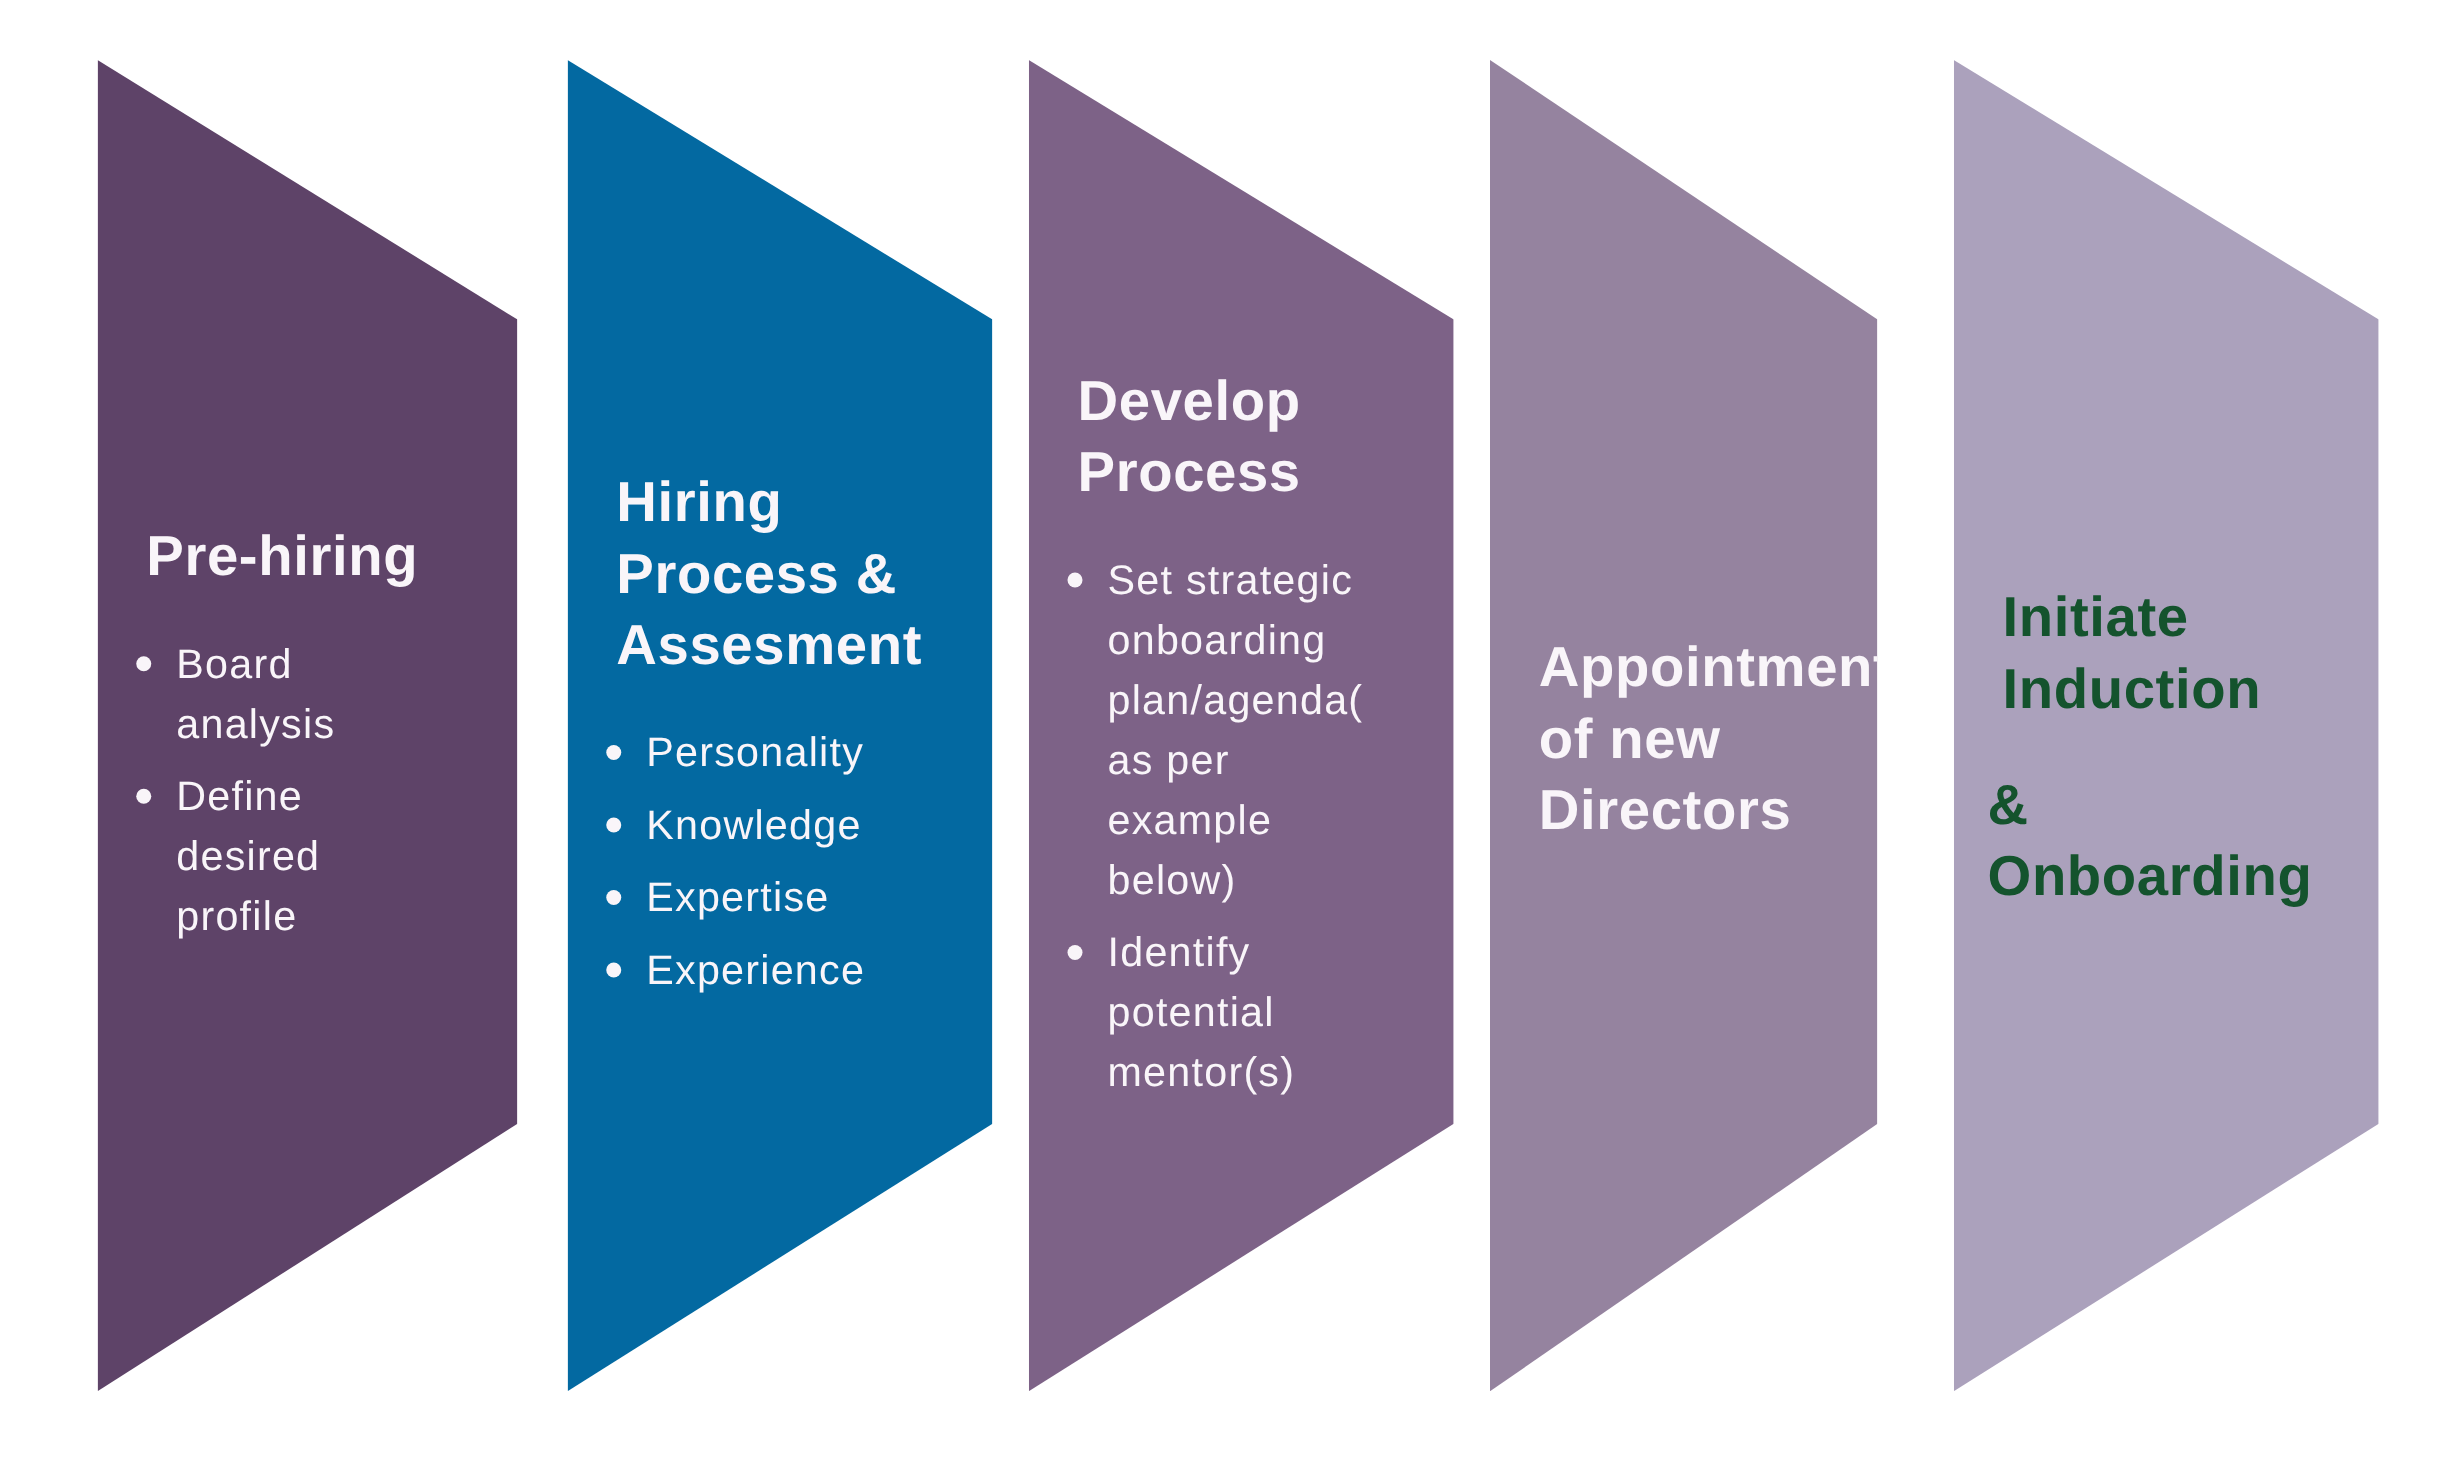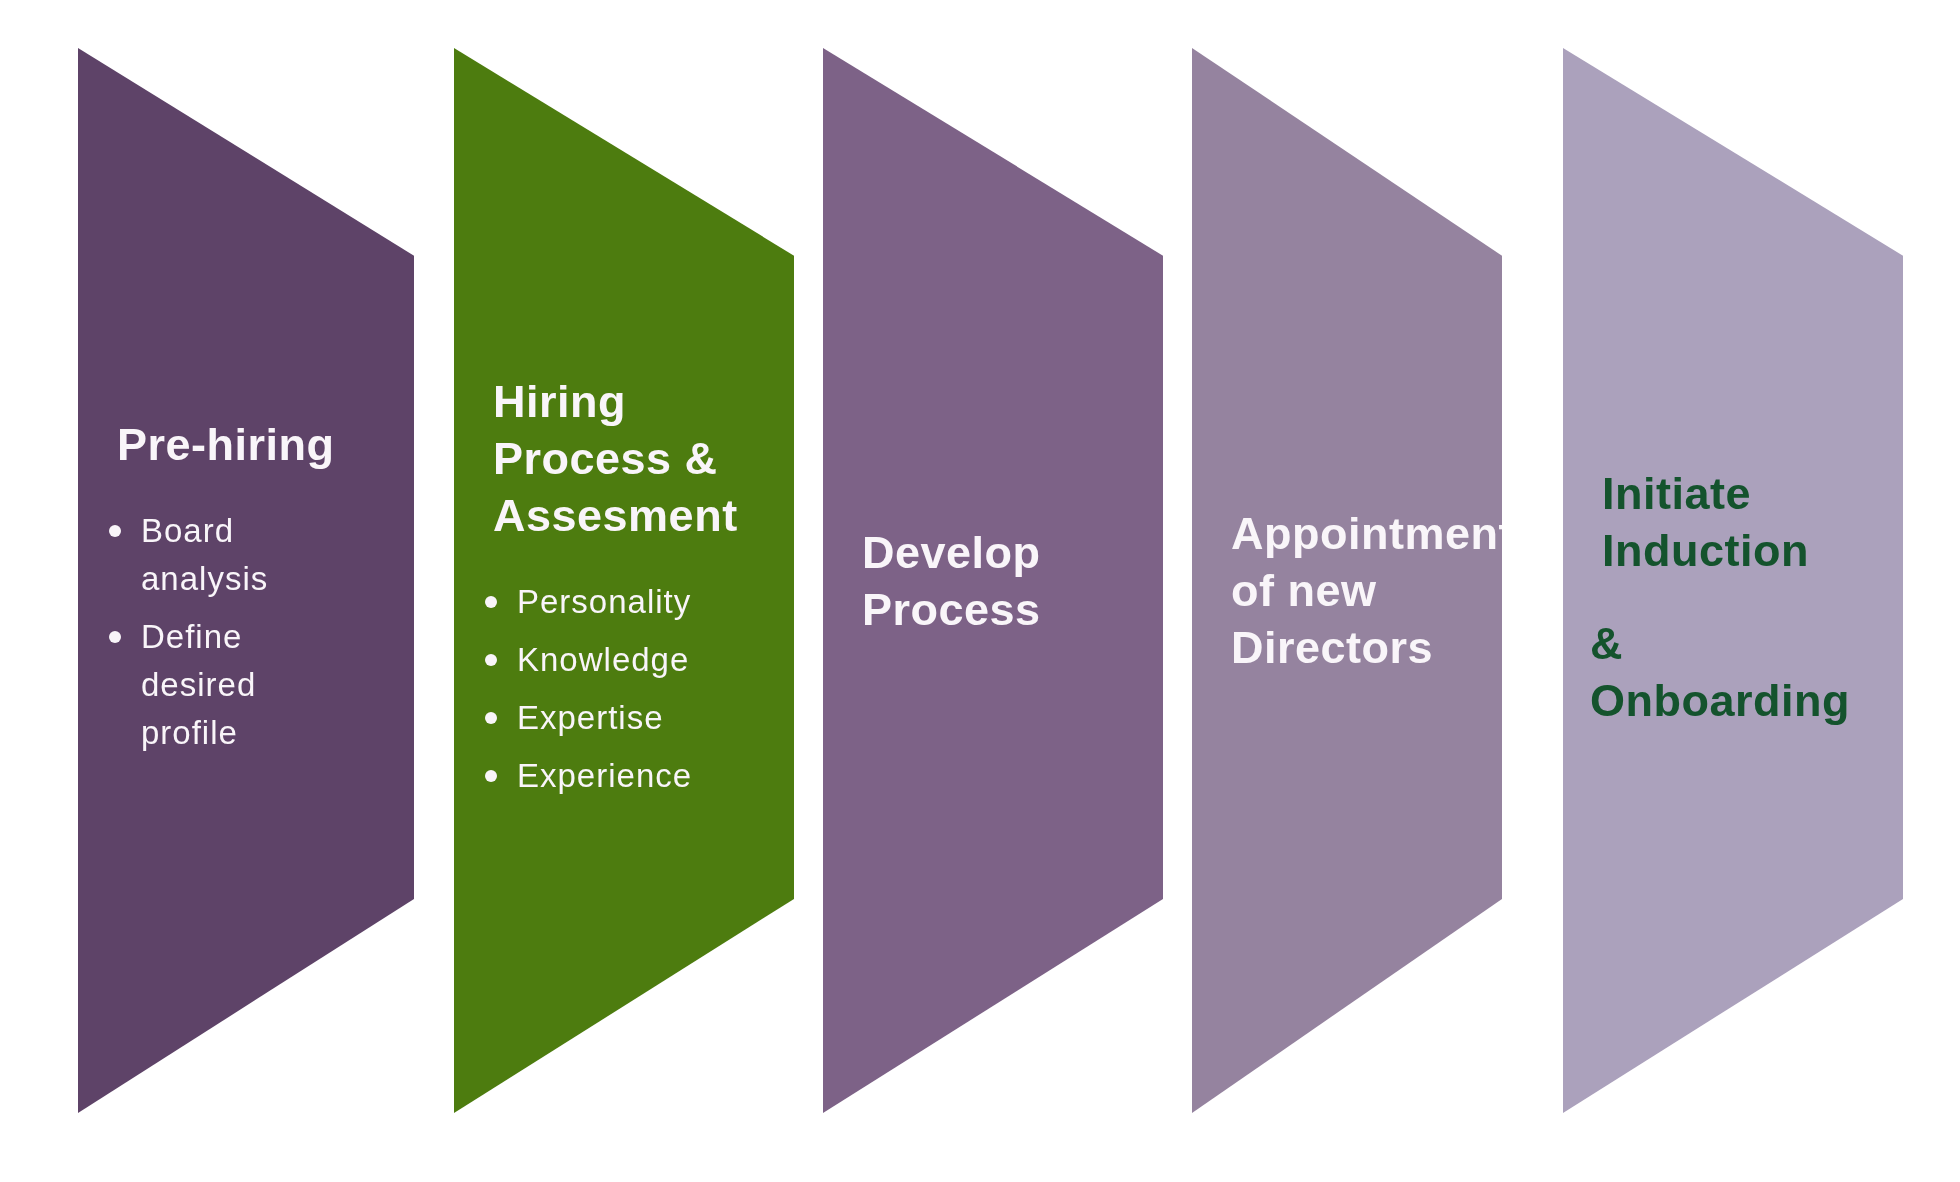--- a/index.html
+++ b/index.html
@@ -94,40 +94,51 @@
       <ul class="step-bullets">
           <li class="step-bullet"><span class="bullet-dot" style="background: rgb(249, 245, 249);"></span>Board
 analysis</li>
           <li class="step-bullet"><span class="bullet-dot" style="background: rgb(249, 245, 249);"></span>Define
 desired
 profile</li>
         </ul>
     </div>
   </div>
 
-  <div class="step" style="background: #4d7c0f; color: rgb(249, 245, 249);">
+  <div class="step" style="background: #0369a1; color: rgb(249, 245, 249);">
     <div class="step-content">
       <h2 class="step-title">Hiring
 Process &amp;
 Assesment</h2>
 
       <ul class="step-bullets">
           <li class="step-bullet"><span class="bullet-dot" style="background: rgb(249, 245, 249);"></span>Personality</li>
           <li class="step-bullet"><span class="bullet-dot" style="background: rgb(249, 245, 249);"></span>Knowledge</li>
           <li class="step-bullet"><span class="bullet-dot" style="background: rgb(249, 245, 249);"></span>Expertise</li>
           <li class="step-bullet"><span class="bullet-dot" style="background: rgb(249, 245, 249);"></span>Experience</li>
         </ul>
     </div>
   </div>
 
   <div class="step" style="background: rgb(125, 98, 135); color: rgb(249, 245, 249);">
     <div class="step-content">
       <h2 class="step-title">Develop
 Process</h2>
 
+      <ul class="step-bullets">
+          <li class="step-bullet"><span class="bullet-dot" style="background: rgb(249, 245, 249);"></span>Set strategic
+onboarding
+plan/agenda(
+as per
+example
+below)</li>
+          <li class="step-bullet"><span class="bullet-dot" style="background: rgb(249, 245, 249);"></span>Identify
+potential
+mentor(s)</li>
+        </ul>
     </div>
   </div>
 
   <div class="step" style="background: rgb(149, 131, 159); color: rgb(249, 245, 249);">
     <div class="step-content">
       <h2 class="step-title">Appointment
 of new
 Directors</h2>
 
     </div>

